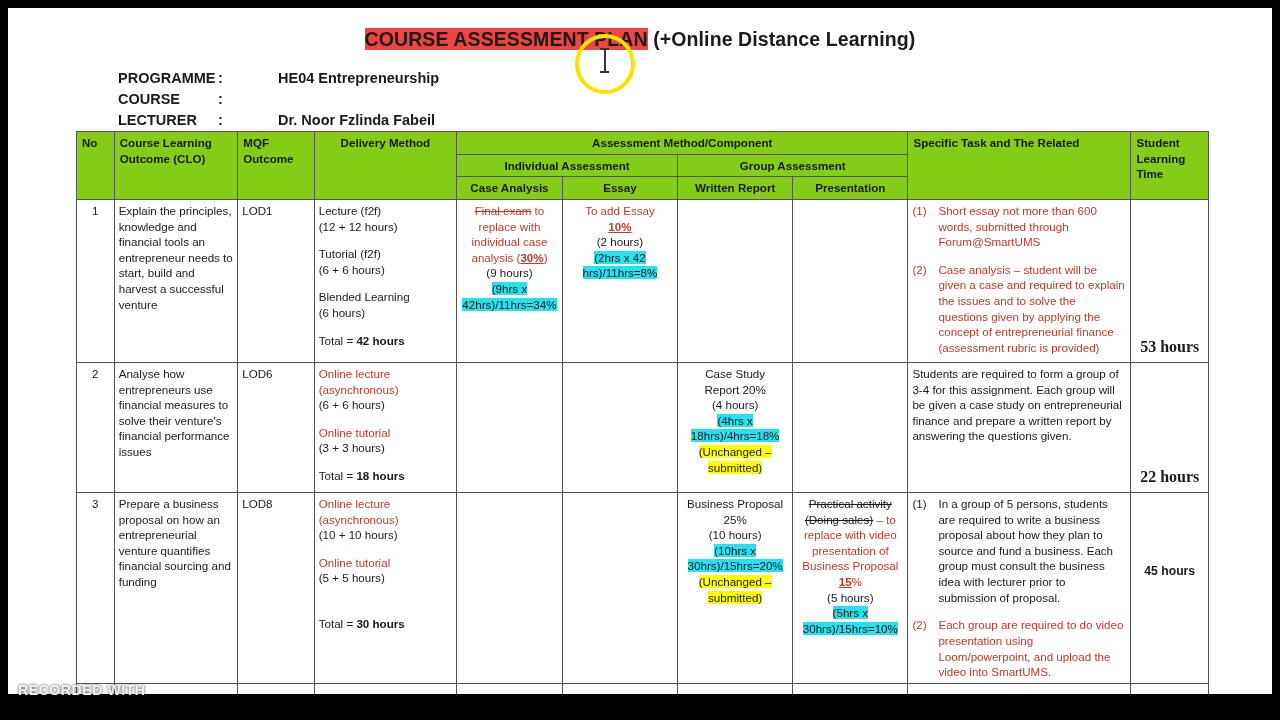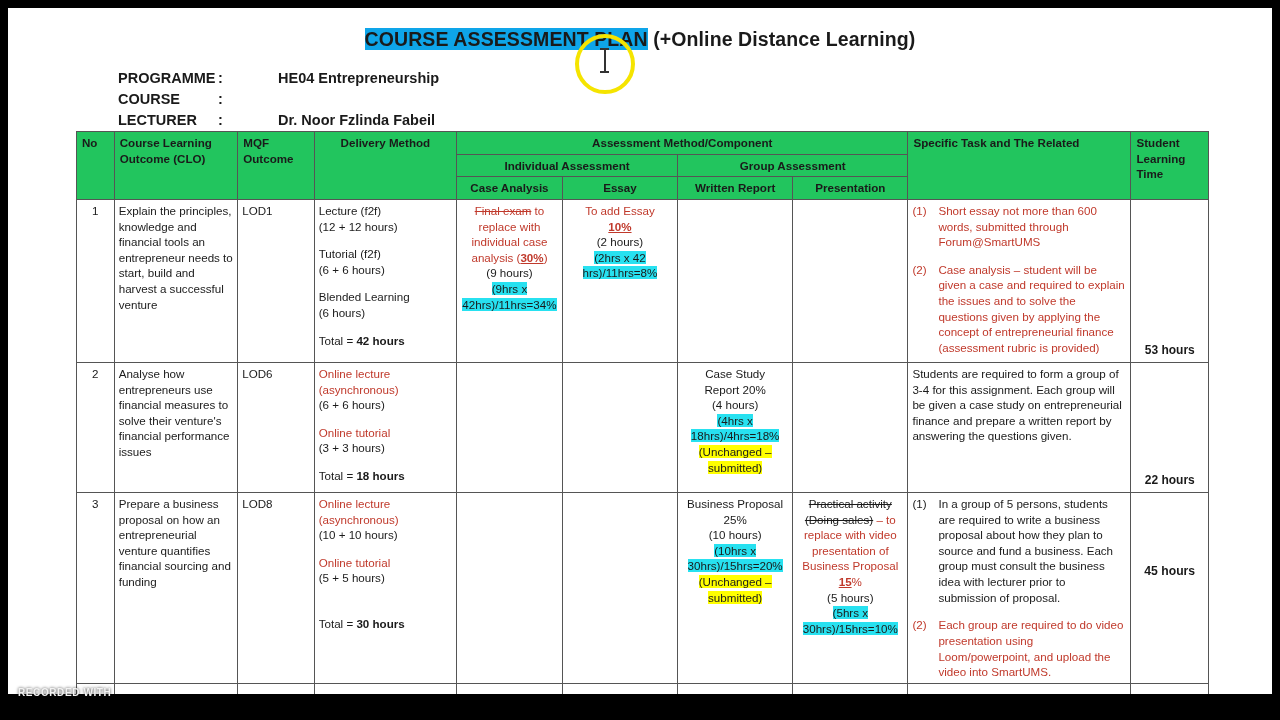--- a/index.html
+++ b/index.html
@@ -34,21 +34,21 @@
     left: 0; top: 20px;
     width: 1264px;
     text-align: center;
     font-size: 19.5px;
     font-weight: bold;
     color: #1a1a1a;
     letter-spacing: 0.1px;
     white-space: nowrap;
   }
   #title-bar .hl {
-    background: #0ea5e9;
+    background: #ef4444;
   }
 
   
   #meta {
     position: absolute;
     left: 110px; top: 62px;
     font-size: 14.5px;
     font-weight: bold;
     color: #1a1a1a;
   }
@@ -68,21 +68,21 @@
     color: #1a1a1a;
   }
   #tbl td, #tbl th {
     border: 1px solid #555;
     vertical-align: top;
     padding: 3px 4px;
     font-weight: normal;
     line-height: 1.35;
   }
   #tbl thead th {
-    background: #22c55e;
+    background: #84cc16;
     font-weight: bold;
     vertical-align: top;
     text-align: left;
     padding: 3px 5px;
   }
   #tbl thead th.ctr { text-align: center; }
 
   
   col.c-no    { width: 36px; }
   col.c-clo   { width: 118px; }
@@ -116,21 +116,22 @@
     font-weight: bold;
     font-size: 12.2px;
     text-align: center;
   }
   .slt-cell { position: relative; }
   .slt-bottom {
     position: absolute;
     left: 0; right: 0; bottom: 4px;
     text-align: center;
     font-weight: bold;
-    font-size: 12px;
+    font-size: 16px;
+    font-family: Liberation Serif, serif;
   }
   .slt-mid {
     position: absolute;
     left: 0; right: 0; bottom: 4px;
     text-align: center;
     font-weight: bold;
     font-size: 12.2px;
   }
 
   
@@ -160,21 +161,21 @@
 
   
   #watermark {
     position: absolute;
     left: 18px; bottom: 22px;
     width: 260px;
     pointer-events: none;
     user-select: none;
   }
   #wm-top {
-    font-size: 10px;
+    font-size: 14px;
     font-weight: bold;
     color: #f2f2f2;
     letter-spacing: 0.6px;
     text-shadow: 0 0 3px rgba(0,0,0,0.8);
   }
   #wm-main {
     display: flex;
     align-items: center;
     gap: 4px;
     margin-top: 1px;

